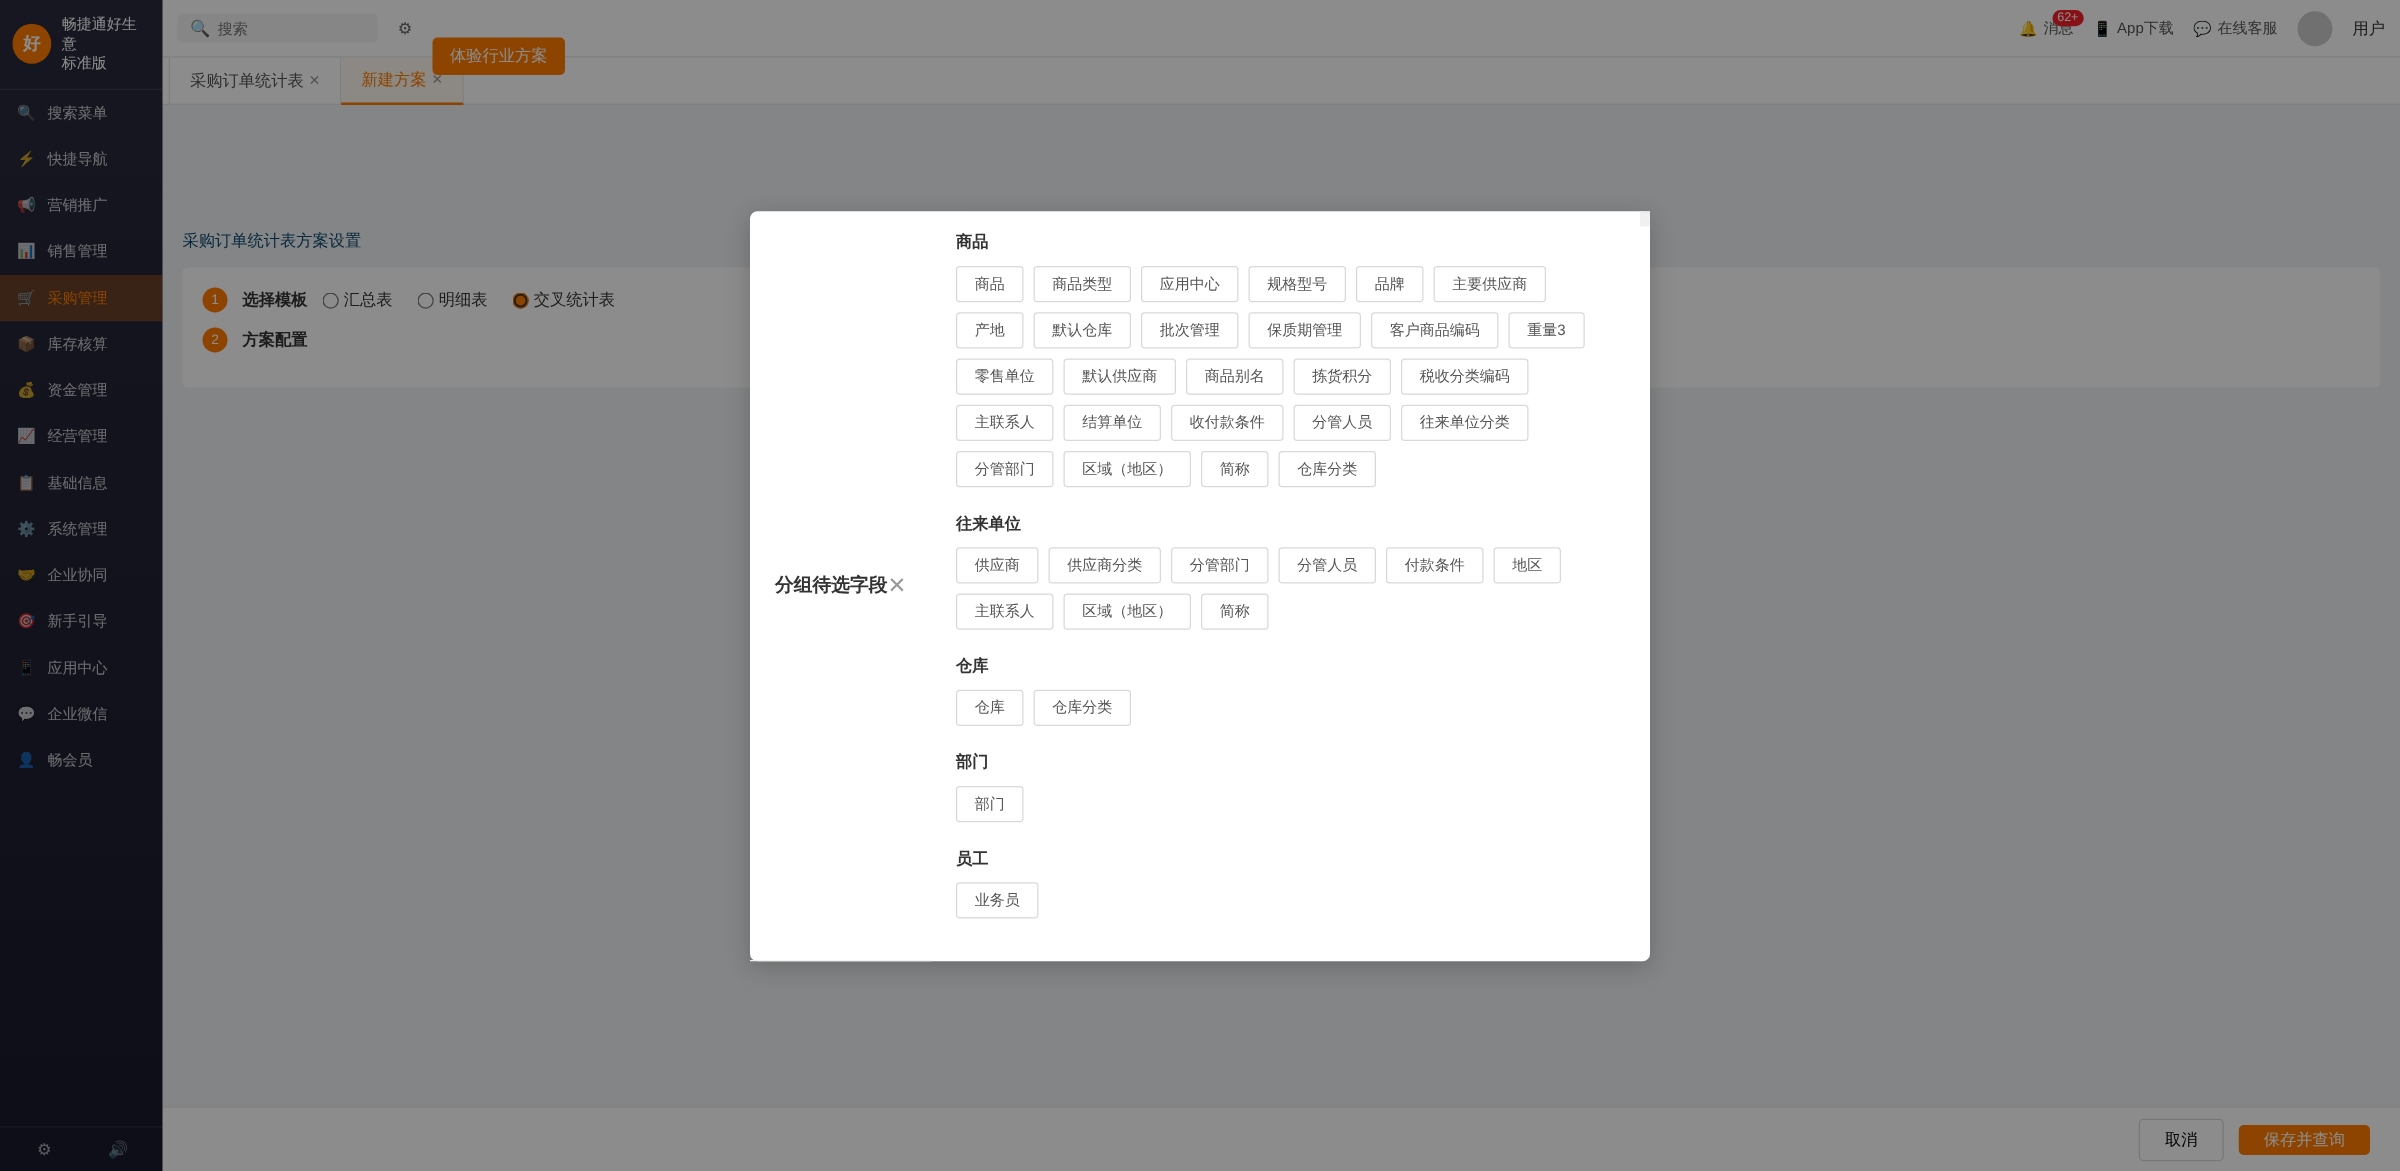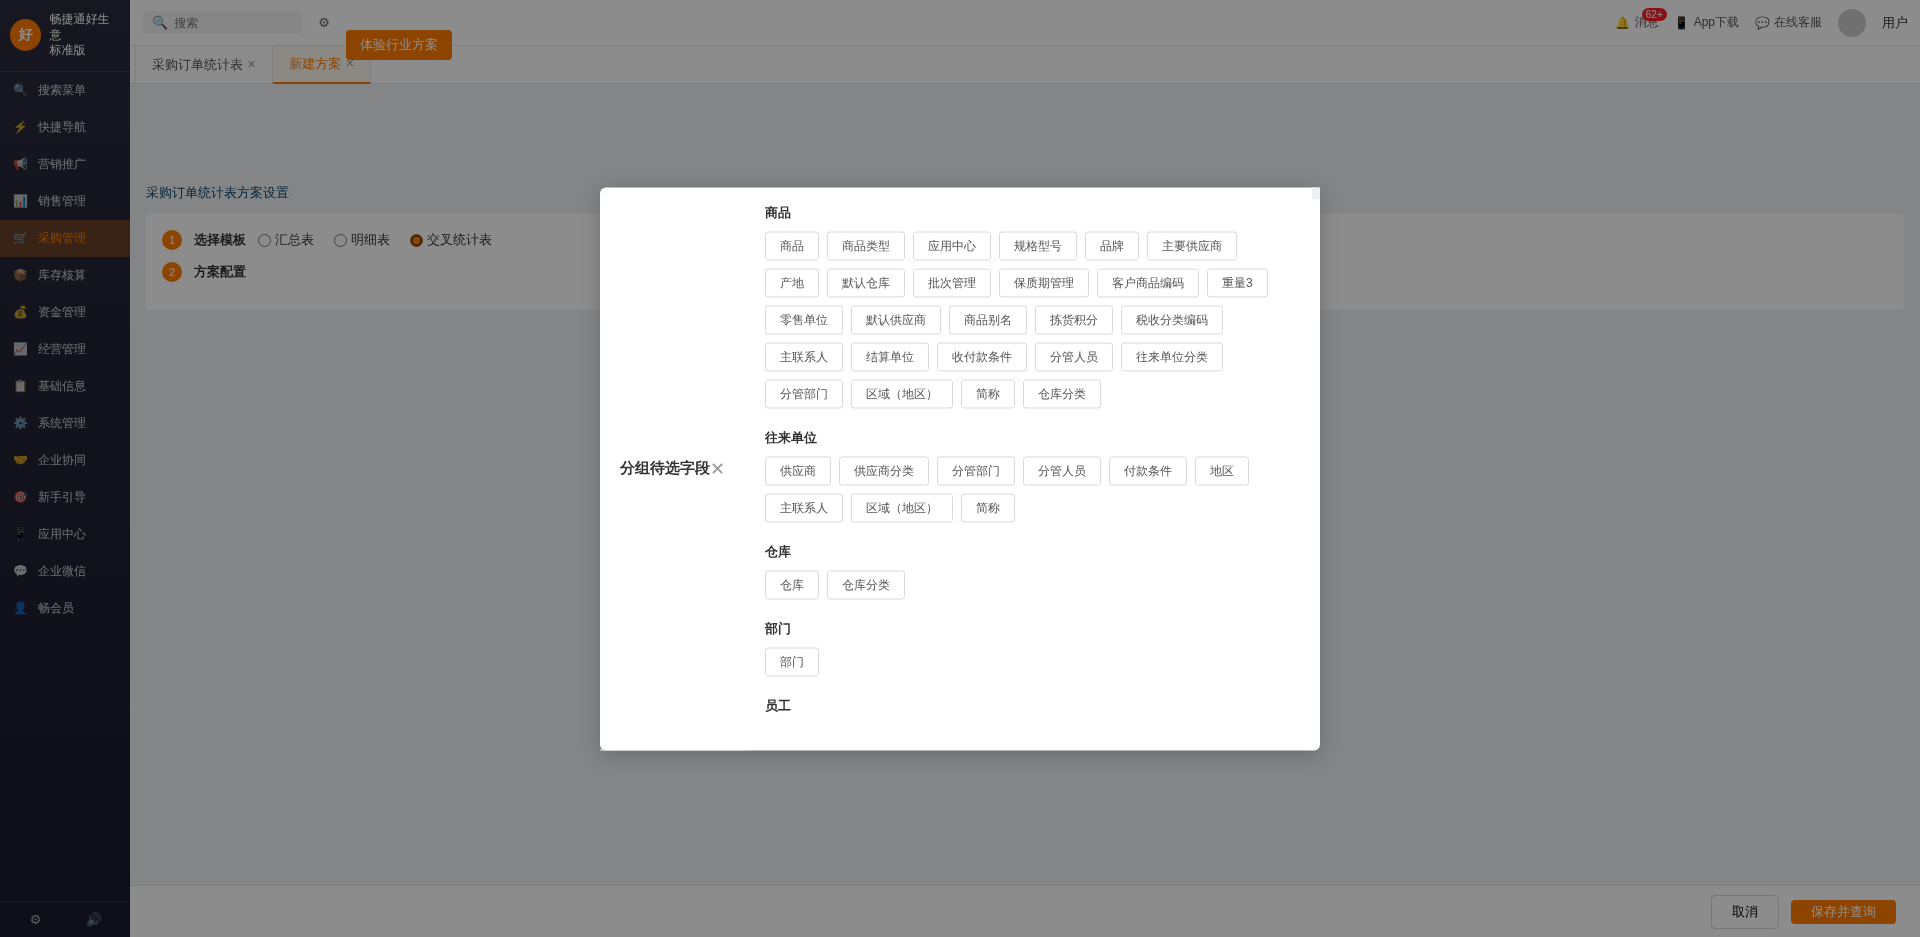--- a/index.html
+++ b/index.html
@@ -331,18 +331,21 @@
         </div>
       </div>
       <div class="field-section">
         <div class="section-title">部门</div>
         <div class="field-tags">
           <div class="field-tag">部门</div>
         </div>
       </div>
       <div class="field-section">
         <div class="section-title">员工</div>
+        <div class="field-tags">
+          <div class="field-tag">业务员</div>
+        </div>
       </div>
     </div>
   <div class="modal-hscroll">
     <div class="modal-hscroll-thumb"></div>
   </div>
 </div>
 
 </body></html>

